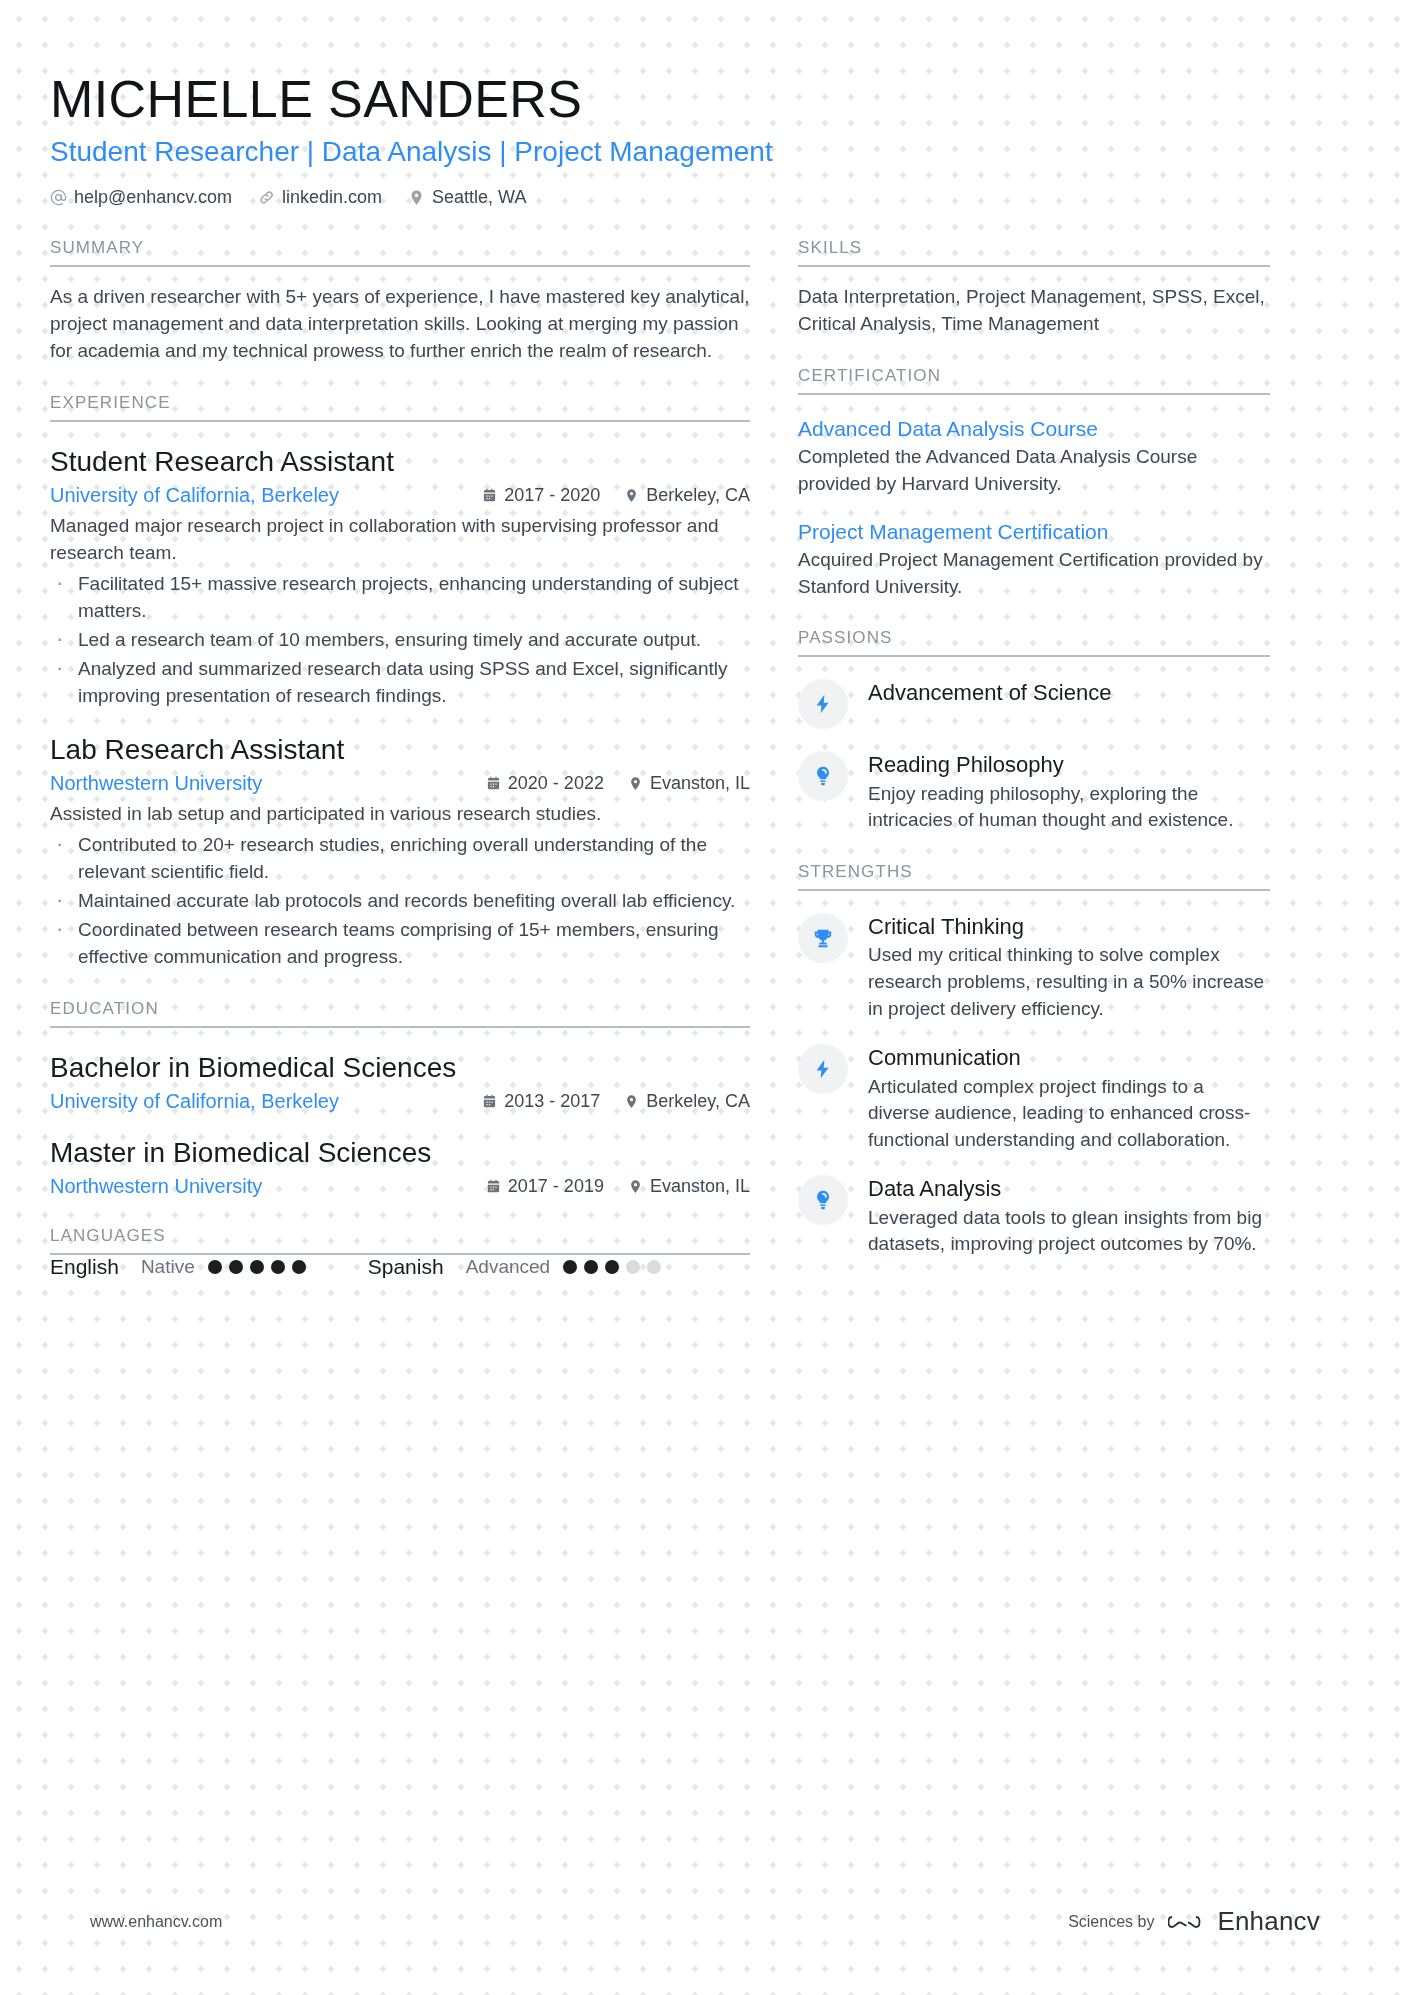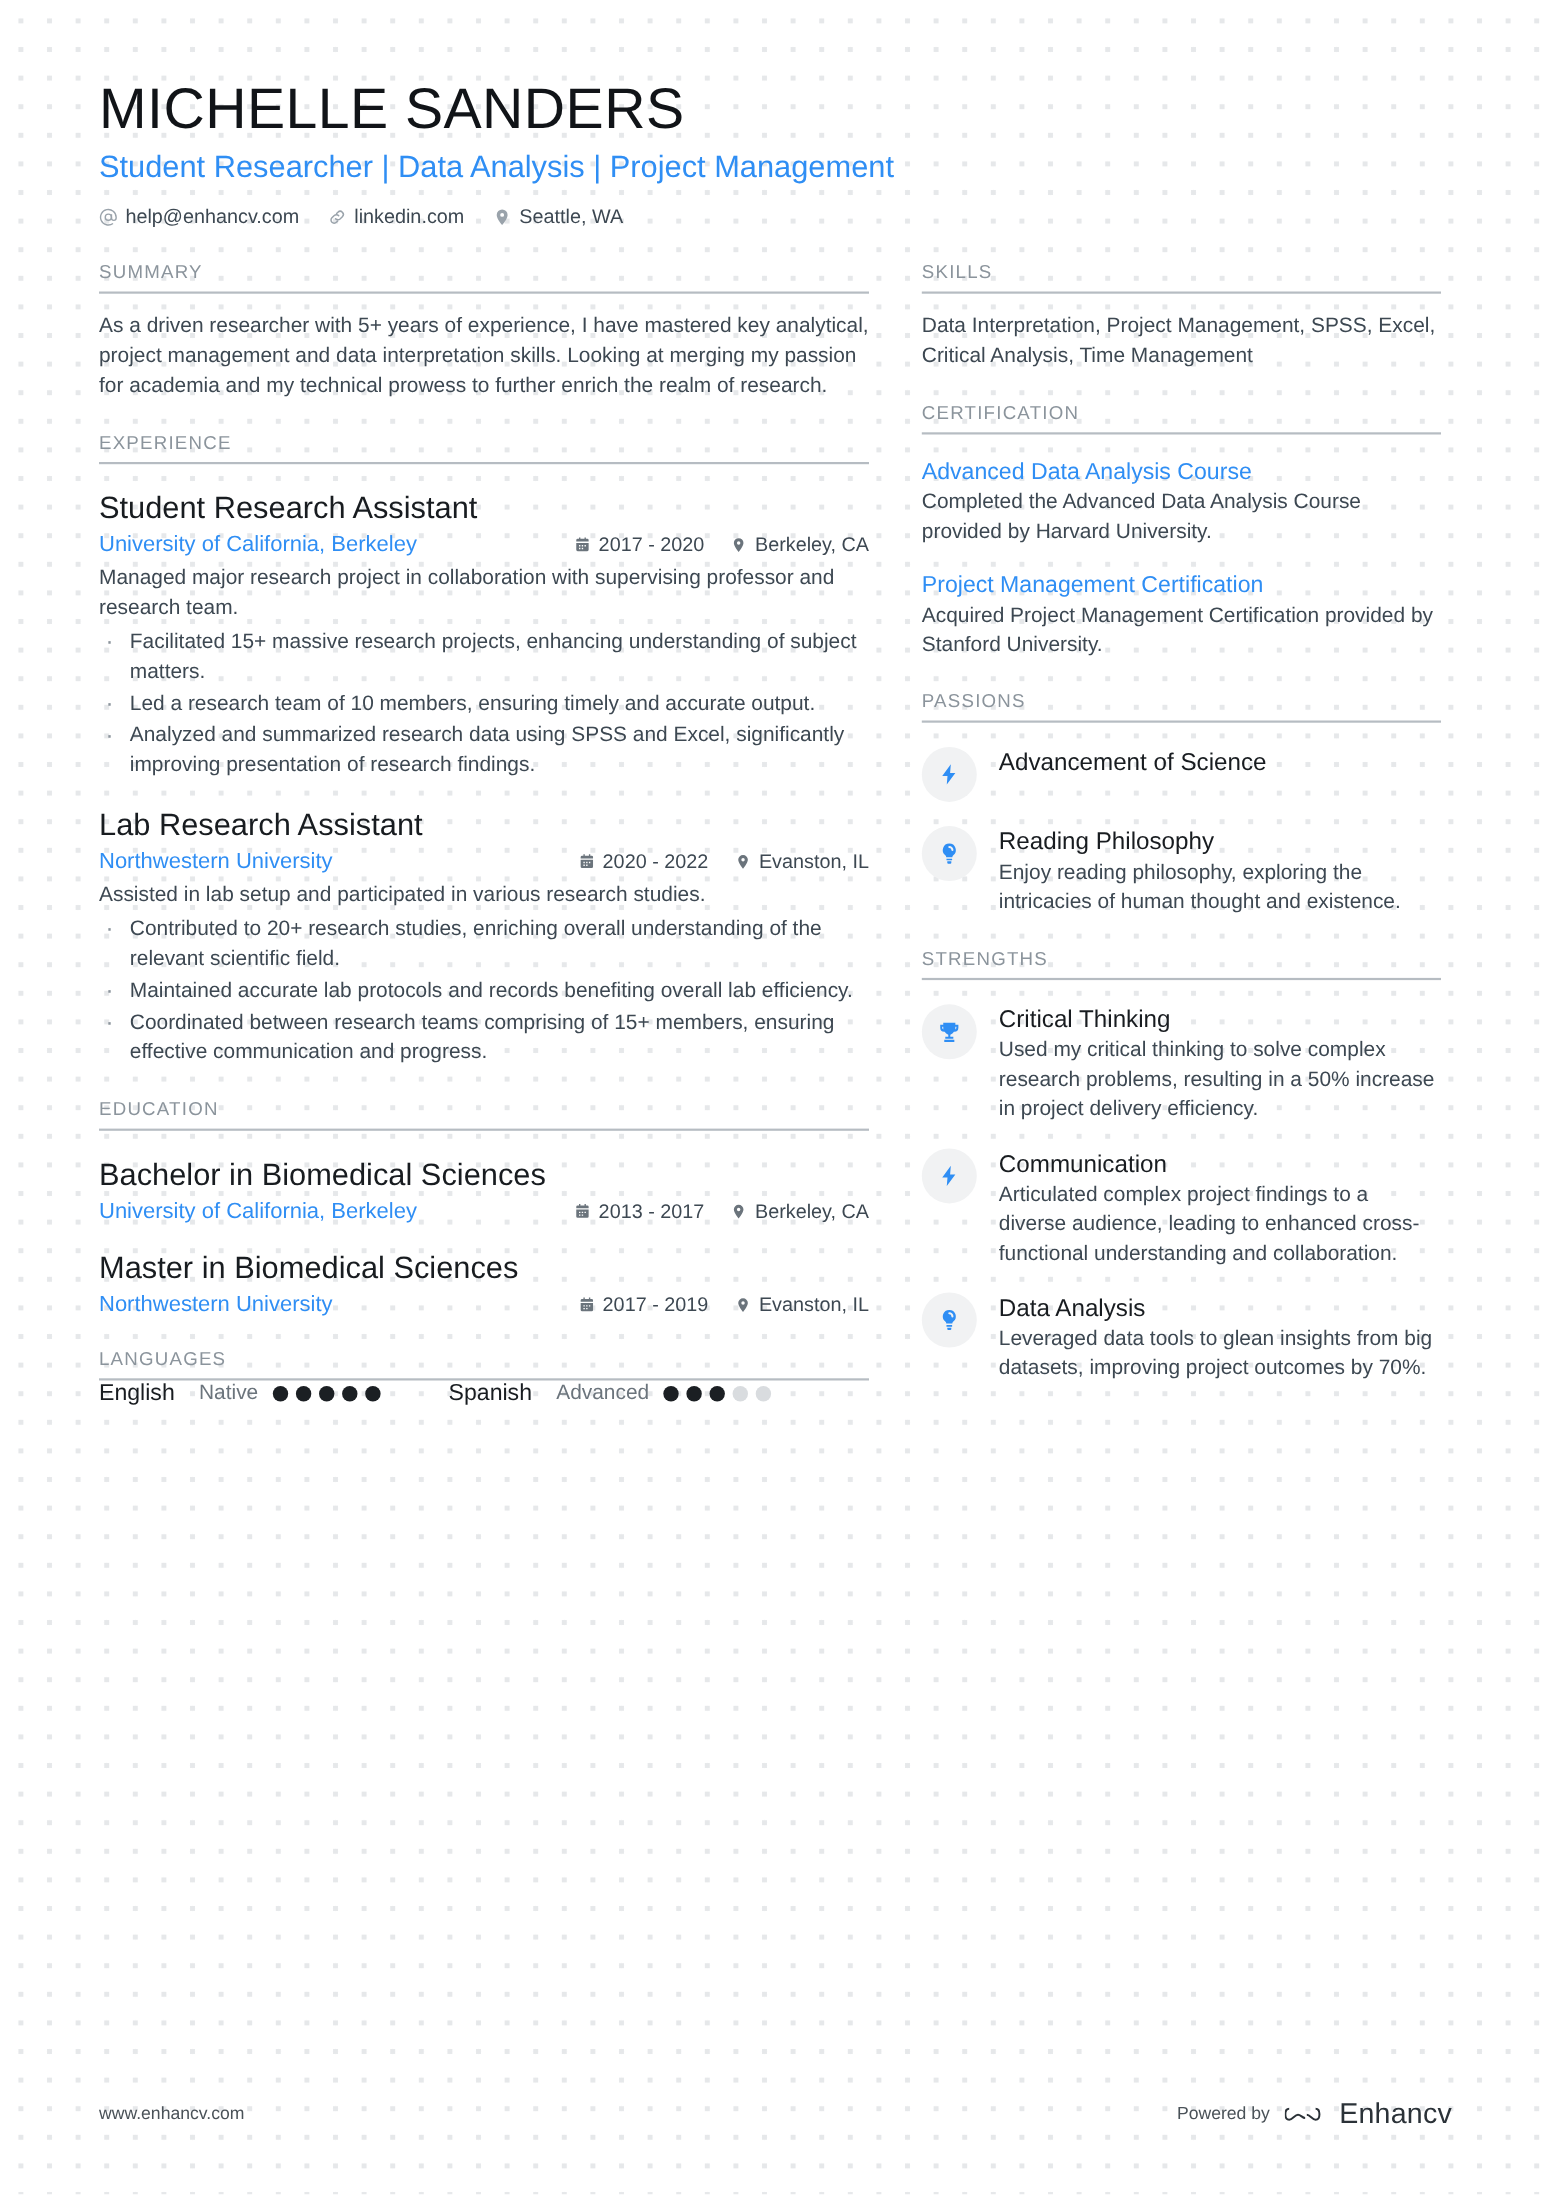--- a/index.html
+++ b/index.html
@@ -12,21 +12,21 @@
   }
   
   .dot-bg {
     position:absolute; inset:0;
     background-image: radial-gradient(#e6e8ea 2.6px, transparent 2.7px);
     background-size: 26px 26px;
     background-position: 6px 6px;
     pointer-events:none;
     z-index:0;
   }
-  .page { position:relative; z-index:1; padding:0 90px; }
+  .page { position:relative; z-index:1; padding:0 50px; }
 
   
   .name {
     font-size:52px; font-weight:400; letter-spacing:0.4px;
     color:#111418; margin-top:70px; line-height:1.12;
   }
   .headline {
     font-size:28px; color:#2f8ef4; font-weight:400;
     margin-top:6px; line-height:1.25;
   }
@@ -406,21 +406,21 @@
         </div>
       </div>
 
     </div>
   </div>
 </div>
 
 <div class="footer">
   <span class="footer-url">www.enhancv.com</span>
   <span class="footer-right">
-    <span class="powered">Powered by</span>
+    <span class="powered">Sciences by</span>
     <span class="brand">
       <svg viewBox="0 0 40 24" width="40" height="24" fill="none" stroke="#2b3238" stroke-width="1.8">
         <path d="M4 7c-2.2 0-3.5 2-3.5 5s1.3 5 3.5 5c3 0 5-4.5 8-4.5"></path>
         <path d="M28 7c2.2 0 3.5 2 3.5 5s-1.3 5-3.5 5c-3 0-5-4.5-8-4.5"></path>
         <path d="M12 12.5c2.5 0 4 3 6.5 3"></path>
       </svg>
       <span class="brand-word">Enhancv</span>
     </span>
   </span>
 </div>

